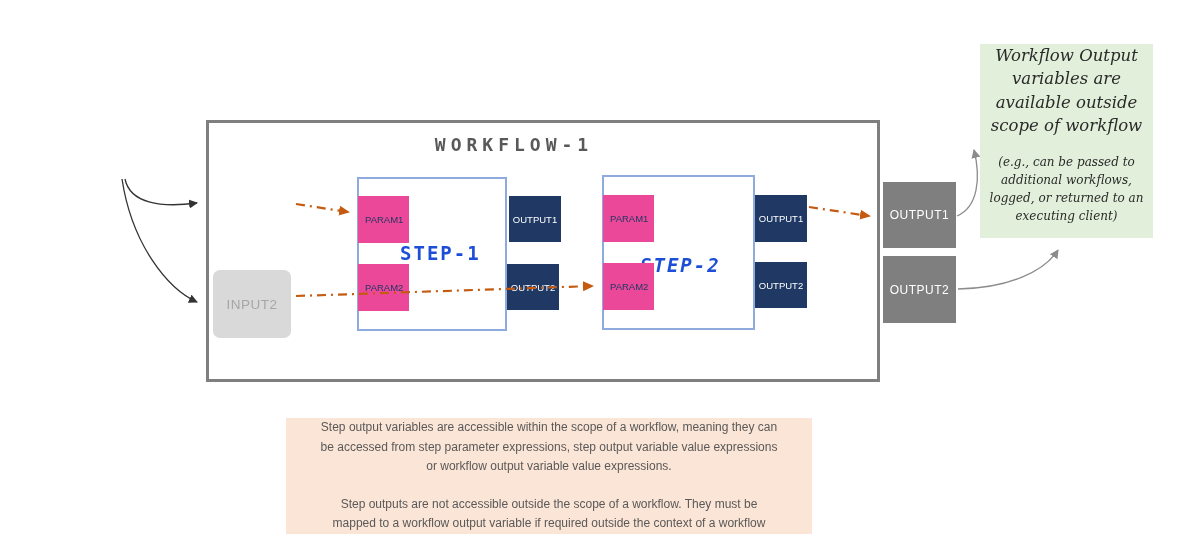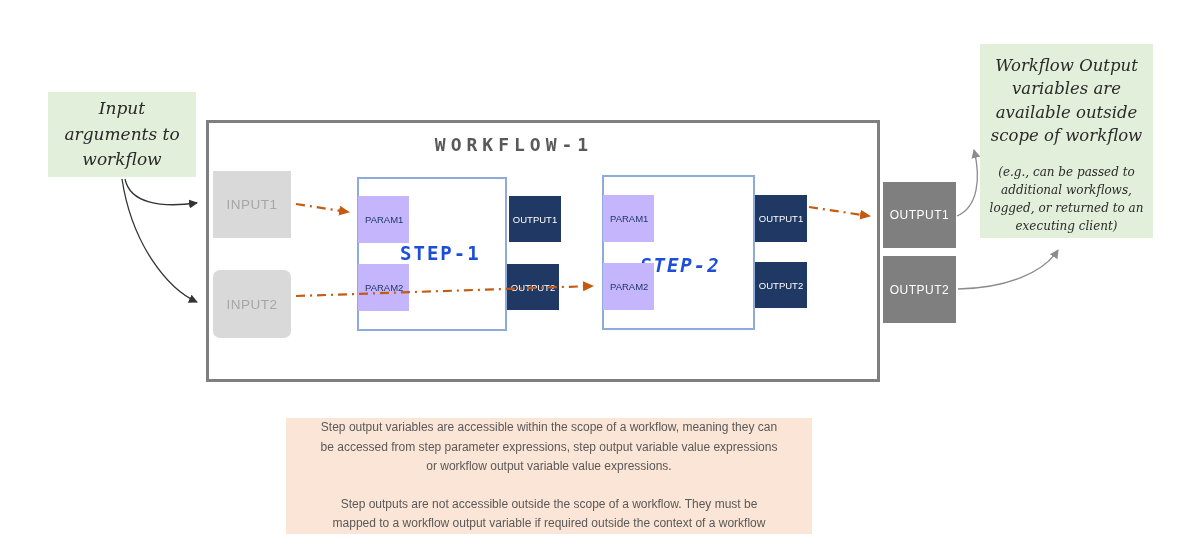--- a/index.html
+++ b/index.html
@@ -10,21 +10,21 @@
   .abs{position:absolute;box-sizing:border-box;}
   
   .note-green{background:#E2EFDA;}
   .note-peach{background:#FBE5D6;}
   .hand{font-family:"DejaVu Serif",serif;font-style:italic;color:#2a2a2a;}
   .center-flex{display:flex;align-items:center;justify-content:center;text-align:center;}
   .pre{white-space:pre-line;}
 
   #input-note{left:48px;top:92px;width:148px;height:85px;font-size:17px;line-height:1.5;}
   #top-note{left:353px;top:43px;width:413px;height:60px;font-size:12px;color:#595959;line-height:1.55;}
-  #output-note{left:980px;top:44px;width:173px;height:194px;padding-top:10px;
+  #output-note{left:980px;top:44px;width:173px;height:194px;
     display:flex;flex-direction:column;align-items:center;text-align:center;}
   #output-note .title{font-size:16.5px;line-height:1.42;}
   #output-note .subtitle{font-size:12px;line-height:1.5;margin-top:15px;}
   #bottom-note{left:286px;top:418px;width:526px;height:116px;font-size:12px;color:#595959;line-height:1.6;}
 
   
   #workflow-box{left:206px;top:120px;width:674px;height:262px;border:3px solid #7F7F7F;background:#ffffff;}
   #workflow-title{left:206px;top:134px;width:616px;text-align:center;
     font-family:"DejaVu Sans Mono",monospace;font-size:18px;font-weight:600;
     letter-spacing:5px;color:#595959;}
@@ -42,44 +42,41 @@
   
   .step-box{border:2px solid #8FAADC;background:#ffffff;}
   #step1-box{left:357px;top:177px;width:150px;height:154px;}
   #step2-box{left:602px;top:175px;width:153px;height:155px;}
   .step-label{font-family:"DejaVu Sans Mono",monospace;font-size:19px;font-weight:600;
     letter-spacing:2px;color:#1d4ed8;text-align:left;}
   #step1-label{left:400px;top:242px;width:110px;}
   #step2-label{left:640px;top:254px;width:115px;font-style:italic;}
 
   
-  .param{width:51px;height:47px;background:#c4b5fd;color:#1F3864;font-size:9.5px;
+  .param{width:51px;height:47px;background:#ec4899;color:#1F3864;font-size:9.5px;
     display:flex;align-items:center;padding-left:7px;}
   #s1-param1{left:358px;top:196px;}
   #s1-param2{left:358px;top:264px;}
   #s2-param1{left:603px;top:195px;}
   #s2-param2{left:603px;top:263px;}
 
   
   .step-output{width:52px;height:46px;background:#1F3864;color:#ffffff;font-size:9.5px;}
   #s1-output1{left:509px;top:196px;}
   #s1-output2{left:507px;top:264px;}
   #s2-output1{left:755px;top:195px;height:47px;}
   #s2-output2{left:755px;top:262px;}
 
   #arrow-layer{position:absolute;left:0;top:0;width:1202px;height:557px;pointer-events:none;z-index:20;}
 </style>
 </head>
 <body>
 
 <div id="canvas">
 
-  <div id="input-note" class="abs note-green hand center-flex pre">Input
-arguments to
-workflow</div>
 
 
   <div id="output-note" class="abs note-green">
     <div class="title hand pre">Workflow Output
 variables are
 available outside
 scope of workflow</div>
     <div class="subtitle hand pre">(e.g., can be passed to
 additional workflows,
 logged, or returned to an
@@ -89,21 +86,20 @@
   <div id="bottom-note" class="abs note-peach center-flex pre">Step output variables are accessible within the scope of a workflow, meaning they can
 be accessed from step parameter expressions, step output variable value expressions
 or workflow output variable value expressions.
 
 Step outputs are not accessible outside the scope of a workflow. They must be
 mapped to a workflow output variable if required outside the context of a workflow</div>
 
   <div id="workflow-box" class="abs"></div>
   <div id="workflow-title" class="abs">WORKFLOW-1</div>
 
-  <div id="input1" class="abs wf-input center-flex">INPUT1</div>
   <div id="input2" class="abs wf-input center-flex">INPUT2</div>
 
   <div id="step1-box" class="abs step-box"></div>
   <div id="step1-label" class="abs step-label">STEP-1</div>
   <div id="s1-param1" class="abs param">PARAM1</div>
   <div id="s1-param2" class="abs param">PARAM2</div>
   <div id="s1-output1" class="abs step-output center-flex">OUTPUT1</div>
   <div id="s1-output2" class="abs step-output center-flex">OUTPUT2</div>
 
   <div id="step2-box" class="abs step-box"></div>

